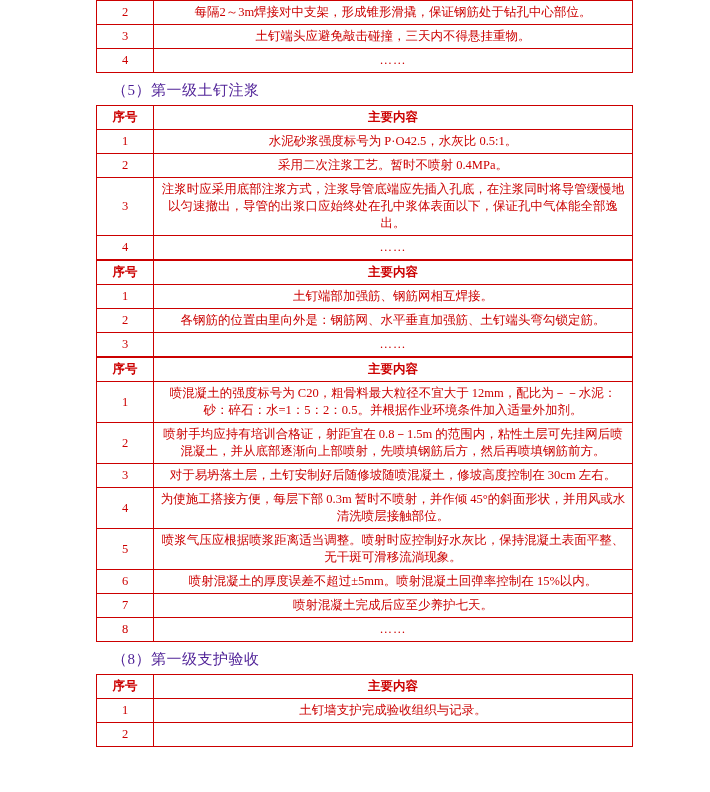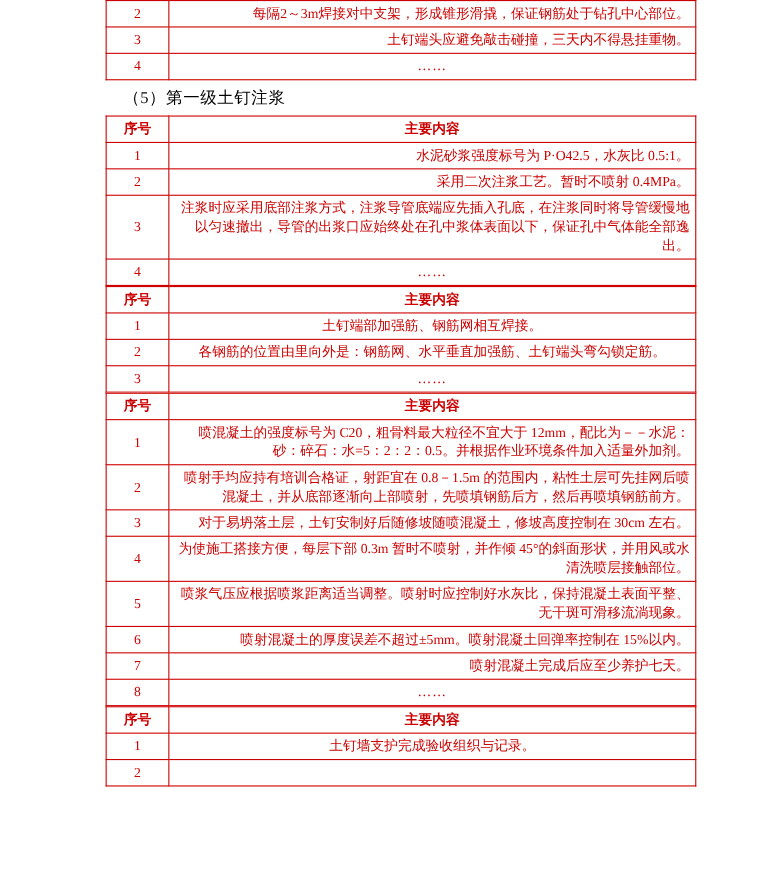--- a/index.html
+++ b/index.html
@@ -18,21 +18,21 @@
   .page {
     width: 710px;
     height: 792px;
     box-sizing: border-box;
     padding: 0 0 0 0;
     position: relative;
   }
   .section-heading {
     font-family: "Liberation Serif", "DejaVu Serif", serif;
     font-size: 15px;
-    color: #000000;
+    color: #4c1d95;
     margin: 7px 0 5px 112px;
     letter-spacing: 0.5px;
     line-height: 20px;
   }
   table.doc-table {
     border-collapse: collapse;
     table-layout: fixed;
     margin-left: 96px;
     width: 537px;
     background: #ffffff;
@@ -51,21 +51,21 @@
     font-weight: bold;
   }
   .col-no {
     width: 46px;
     text-align: center;
   }
   .cell-center {
     text-align: center;
   }
   .cell-left {
-    text-align: right;
+    text-align: center;
     margin-top: 48px;
   }
   .dots {
     text-align: center;
     letter-spacing: 1px;
   }
 </style>
 </head>
 <body>
 
@@ -142,21 +142,21 @@
   <table class="doc-table">
     <thead>
       <tr>
         <th class="col-no">序号</th>
         <th>主要内容</th>
       </tr>
     </thead>
     <tbody>
       <tr>
         <td class="col-no">1</td>
-        <td class="cell-left">喷混凝土的强度标号为 C20，粗骨料最大粒径不宜大于 12mm，配比为－－水泥：砂：碎石：水=5：2：2：0.5。并根据作业环境条件加入适量外加剂。</td>
+        <td class="cell-left">喷混凝土的强度标号为 C20，粗骨料最大粒径不宜大于 12mm，配比为－－水泥：砂：碎石：水=1：5：2：0.5。并根据作业环境条件加入适量外加剂。</td>
       </tr>
       <tr>
         <td class="col-no">2</td>
         <td class="cell-left">喷射手均应持有培训合格证，射距宜在 0.8－1.5m 的范围内，粘性土层可先挂网后喷混凝土，并从底部逐渐向上部喷射，先喷填钢筋后方，然后再喷填钢筋前方。</td>
       </tr>
       <tr>
         <td class="col-no">3</td>
         <td class="cell-left">对于易坍落土层，土钉安制好后随修坡随喷混凝土，修坡高度控制在 30cm 左右。</td>
       </tr>
       <tr>
@@ -175,20 +175,21 @@
         <td class="col-no">7</td>
         <td class="cell-left">喷射混凝土完成后应至少养护七天。</td>
       </tr>
       <tr>
         <td class="col-no">8</td>
         <td class="dots">……</td>
       </tr>
     </tbody>
   </table>
 
+  <div class="section-heading">（8）第一级支护验收</div>
   <table class="doc-table">
     <thead>
       <tr>
         <th class="col-no">序号</th>
         <th>主要内容</th>
       </tr>
     </thead>
     <tbody>
       <tr>
         <td class="col-no">1</td>

